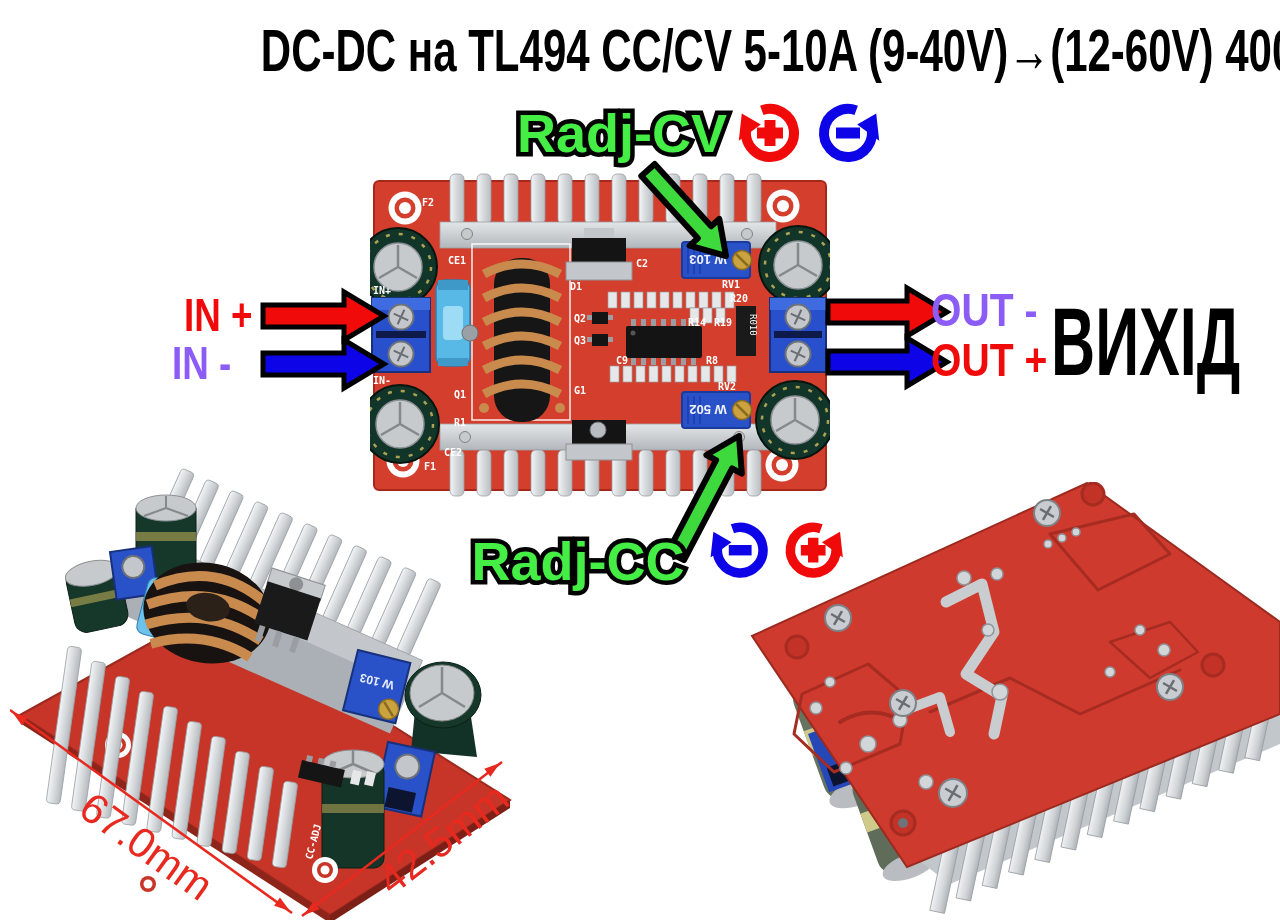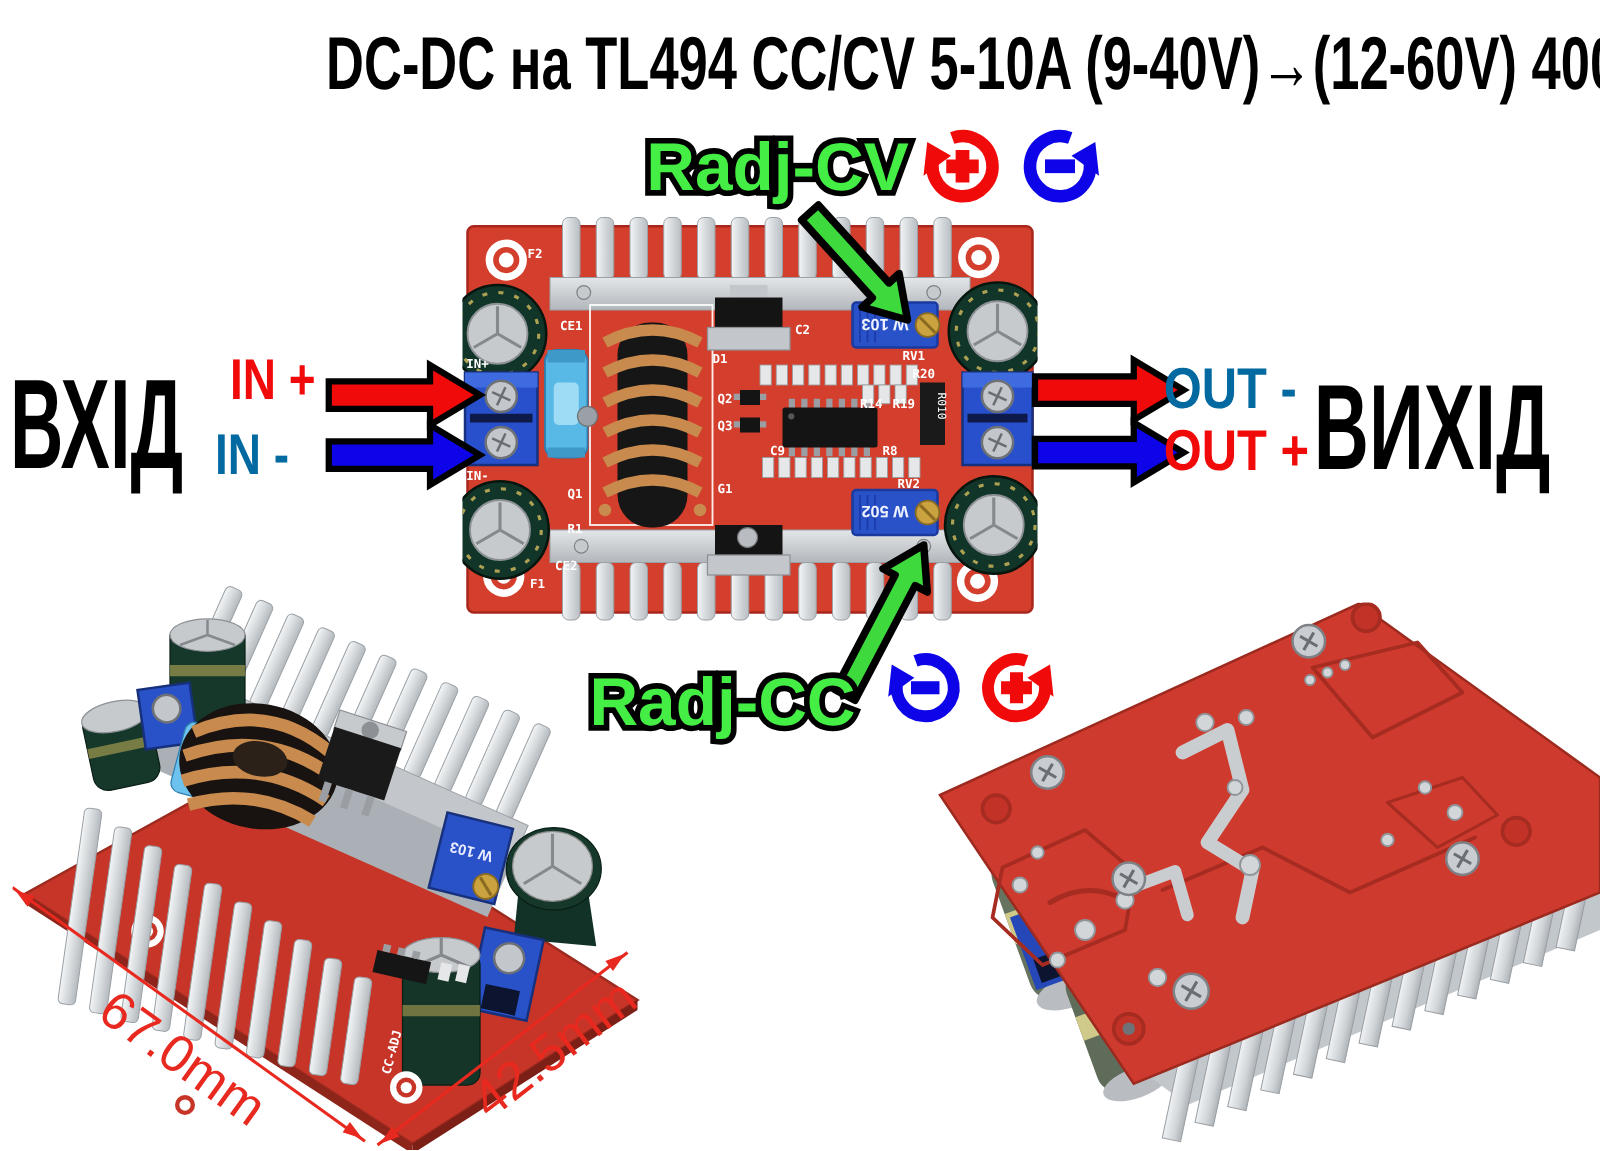--- a/index.html
+++ b/index.html
@@ -11,21 +11,21 @@
   .title .cond{display:inline-block;transform:scaleX(.70);transform-origin:50% 0;}
   .cond{display:inline-block;white-space:nowrap;transform-origin:0 0;}
   .big{font-weight:bold;font-size:102px;line-height:1;color:#000;}
   .big .cond{transform:scaleX(.58);}
   .big2{font-weight:bold;font-size:97px;line-height:1;color:#000;}
   .big2 .cond{transform:scaleX(.63);}
   .io{font-weight:bold;font-size:46px;line-height:1;}
   .io .cond{transform:scaleX(.80);}
   .io2 .cond{transform:scaleX(.85);}
   .t-red{color:#f10a0a}
-  .t-blue{color:#0369a1}
+  .t-blue{color:#8b5cf6}
   svg{display:block}
   .silk{font-family:"DejaVu Sans Mono",monospace;font-weight:bold;fill:#fff;font-size:10px;}
   .glabel{font-family:"Liberation Sans",sans-serif;font-weight:bold;font-size:54px;
           fill:#44ee44;stroke:#000;stroke-width:9px;paint-order:stroke;}
   .dimtxt{font-family:"Liberation Sans",sans-serif;font-size:42px;fill:#e8291f;}
 </style>
 </head>
 <body>
 
 <div class="stage">
@@ -586,24 +586,21 @@
         </g>
         <path d="M36 23 V49 M23 36 H49" stroke="#f10a0a" stroke-width="11" fill="none"></path>
       </g>
     </g>
   </svg>
 
   <div class="abs title">
     <span class="cond">DC-DC на TL494 CC/CV 5-10A (9-40V)→(12-60V) 400W Клеми</span>
   </div>
 
-  <div class="abs big" style="left:8px;top:288px">
-    <span class="cond">ВХІД</span>
-  </div>
-  <div class="abs io t-red" style="left:184px;top:280px">
+  <div class="abs io t-red" style="left:184px;top:292px">
     <span class="cond">IN +</span>
   </div>
   <div class="abs io t-blue" style="left:172px;top:340px">
     <span class="cond">IN -</span>
   </div>
 
   <div class="abs io io2 t-blue" style="left:931px;top:287px">
     <span class="cond">OUT -</span>
   </div>
   <div class="abs io io2 t-red" style="left:931px;top:337px">

